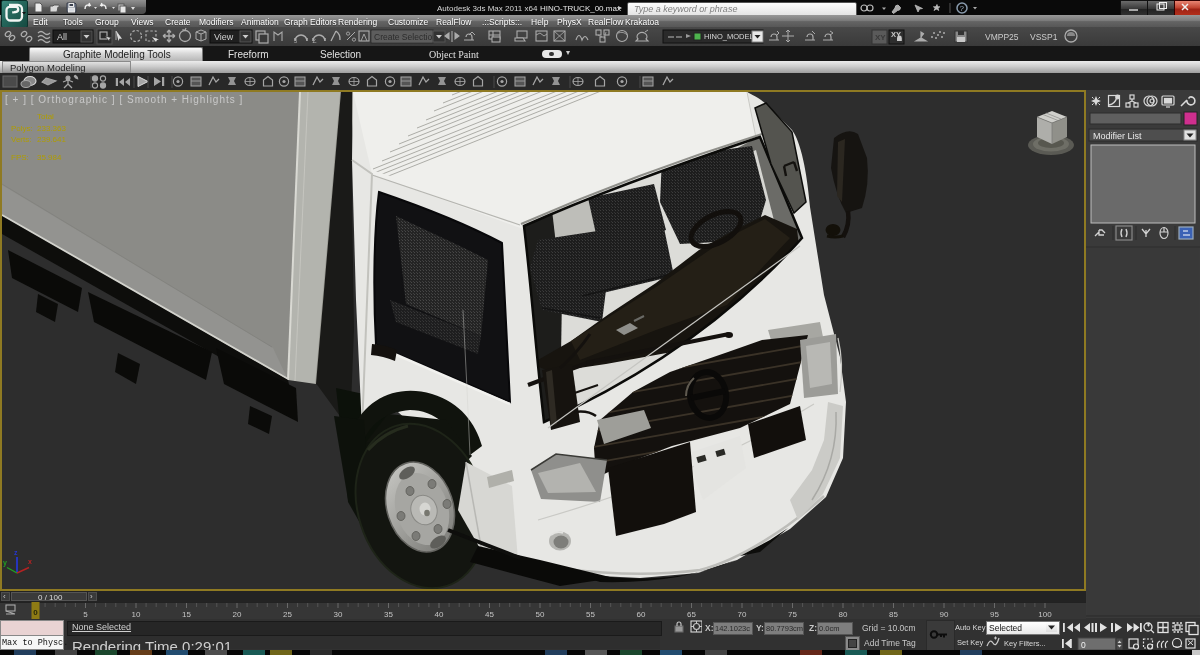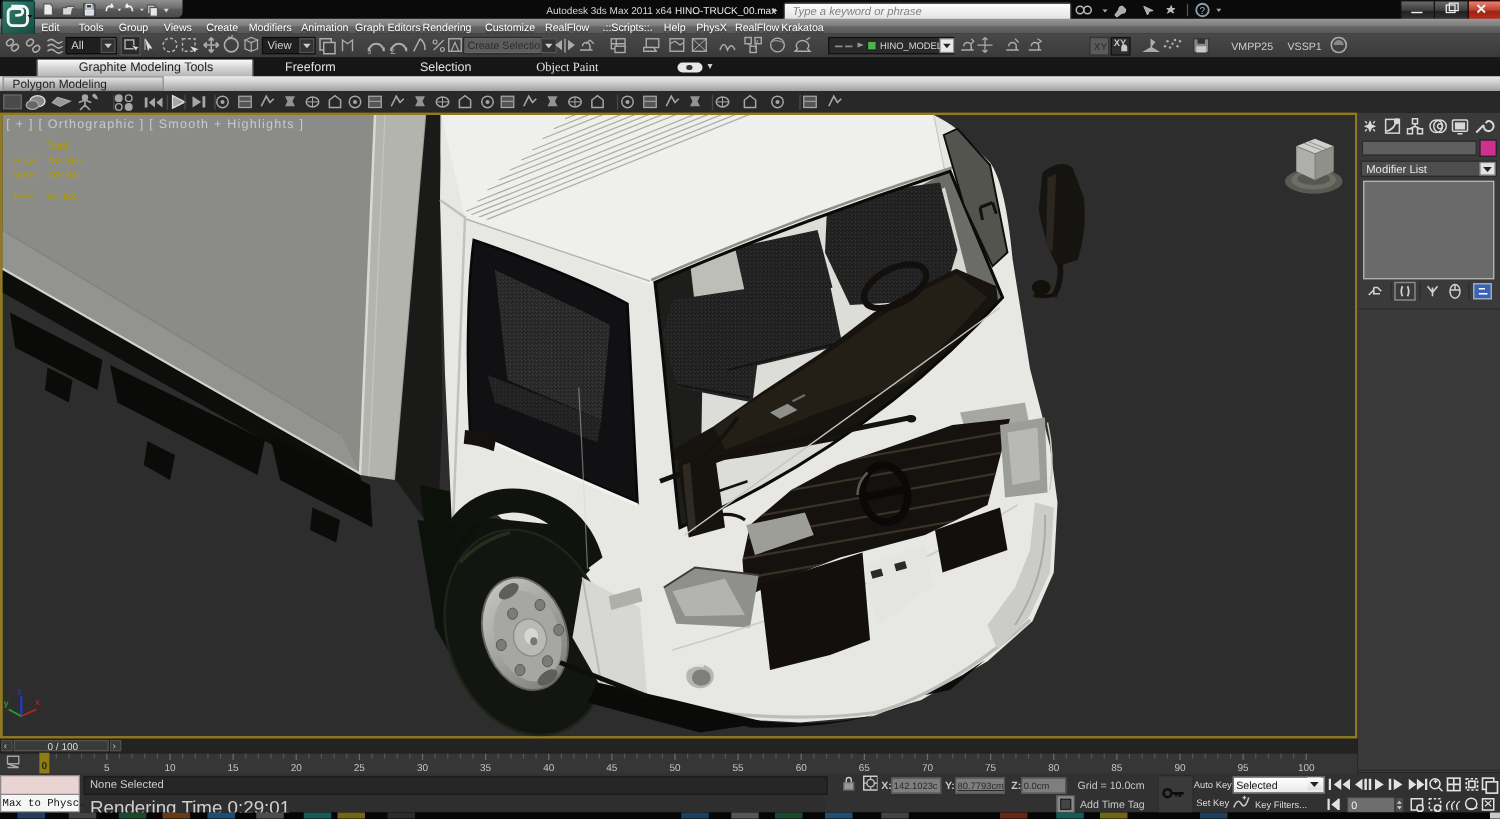--- a/index.html
+++ b/index.html
@@ -193,21 +193,21 @@
     <rect x="957" y="10" width="8" height="5" fill="#c8c8c8"></rect>
 <text x="985" y="13" font-size="8.5" fill="#cccccc">VMPP25</text>
     <text x="1030" y="13" font-size="8.5" fill="#cccccc">VSSP1</text>
 <circle cx="1071" cy="9" r="6" fill="none" stroke="#acacac" stroke-width="1.3"></circle>
     <path d="M1067,9 a4,4 0 0 1 8,0" fill="#888"></path>
 </svg>
 <div class="abs" style="left:0;top:46px;width:1200px;height:15px;background:#161616;"></div>
 <div class="abs" style="left:29px;top:47px;width:172px;height:14px;background:linear-gradient(#fafafa,#d8d8d8 40%,#b2b2b2);border:1px solid #777;border-bottom:none;border-radius:2px 2px 0 0;"></div>
 <div class="t" style="left:63px;top:49px;font-size:10px;color:#1c1c1c;">Graphite Modeling Tools</div>
 <div class="t" style="left:228px;top:49px;font-size:10px;color:#e0e0e0;">Freeform</div>
-<div class="t" style="left:336px;top:49px;font-size:10px;color:#e0e0e0;">Selection</div>
+<div class="t" style="left:320px;top:49px;font-size:10px;color:#e0e0e0;">Selection</div>
 <div class="t" style="left:429px;top:49px;font-size:10px;color:#e0e0e0;font-family:Liberation Serif, serif;">Object Paint</div>
 <div class="abs" style="left:542px;top:50px;width:20px;height:8px;background:#e8e8e8;border-radius:4px;"></div>
 <div class="abs" style="left:549px;top:52px;width:5px;height:4px;background:#333;border-radius:2px;"></div>
 <div class="t" style="left:566px;top:48px;font-size:8px;color:#ccc;">▾</div>
 <div class="abs" style="left:0;top:61px;width:1200px;height:12px;background:linear-gradient(#ececec,#cdcdcd 45%,#9e9e9e);"></div>
 <div class="abs" style="left:2px;top:61px;width:129px;height:12px;background:linear-gradient(#e2e2e2,#c2c2c2 45%,#9a9a9a);border:1px solid #8a8a8a;box-sizing:border-box;"></div>
 <div class="t" style="left:10px;top:62px;font-size:9.5px;color:#1e1e1e;">Polygon Modeling</div>
 <div class="abs" style="left:0;top:73px;width:1200px;height:17px;background:#282828;"></div>
 <svg style="position:absolute;left:0px;top:73px" width="1200" height="17" viewBox="0 0 1200 17">
 <g stroke="#a6a6a6" fill="none" stroke-width="1.1">
@@ -678,38 +678,38 @@
     </g>
 <rect x="31.5" y="0" width="8" height="17" fill="#8f7b14"></rect>
     <text x="35.5" y="13" font-size="8" fill="#2a2a0a" text-anchor="middle" font-weight="bold">0</text>
 </svg>
 <div class="abs" style="left:0;top:619px;width:1200px;height:31px;background:#313131;"></div>
 <div class="abs" style="left:1086px;top:618px;width:114px;height:32px;background:#313131;"></div>
 <div class="abs" style="left:0;top:620px;width:64px;height:16px;background:#e9d3d3;border:1px solid #888;box-sizing:border-box;"></div>
 <div class="abs" style="left:0;top:636px;width:64px;height:14px;background:#f6f6f6;border:1px solid #888;border-top:none;box-sizing:border-box;"></div>
 <div class="t" style="left:2px;top:638px;font-size:8.5px;font-family:'Liberation Mono',monospace;color:#111;text-align:right;">Max to Physc.</div>
 <div class="abs" style="left:67px;top:621px;width:593px;height:13px;background:#262626;border:1px solid #1a1a1a;"></div>
-<div class="t" style="left:72px;top:622px;font-size:9px;color:#cfcfcf;">None Selected</div>
+<div class="t" style="left:72px;top:622px;font-size:9px;color:#cfcfcf;text-decoration:underline;">None Selected</div>
 <div class="abs" style="left:67px;top:636px;width:593px;height:13px;background:#2e2e2e;"></div>
 <div class="t" style="left:72px;top:638px;font-size:15px;color:#cfcfcf;">Rendering Time  0:29:01</div>
 <svg style="position:absolute;left:672px;top:620px" width="30" height="14" viewBox="0 0 30 14">
 <g stroke="#c8c8c8" stroke-width="1.1" fill="none">
       <rect x="3" y="6" width="8" height="6" fill="#999" stroke="#666"></rect>
       <path d="M5,6 v-2 a2,2 0 0 1 4,0 v2"></path>
 <rect x="19" y="1" width="11" height="11" stroke="#d8d8d8"></rect>
       <circle cx="24.5" cy="6.5" r="3"></circle>
       <path d="M24.5,1 v2 M24.5,10 v2 M19,6.5 h2 M28,6.5 h2" stroke-width="1"></path>
     </g>
 </svg>
 <div class="t" style="left:705px;top:623px;font-size:8.5px;color:#c8c8c8;font-weight:bold;">X:</div>
 <div class="abs" style="left:713px;top:622px;width:38px;height:11px;background:#7e7e7e;border:1px solid #555;"></div>
 <div class="t" style="left:715px;top:624px;font-size:7.5px;color:#2a2a2a;">142.1023c</div>
 <div class="t" style="left:756px;top:623px;font-size:8.5px;color:#c8c8c8;font-weight:bold;">Y:</div>
 <div class="abs" style="left:764px;top:622px;width:38px;height:11px;background:#7e7e7e;border:1px solid #555;"></div>
-<div class="t" style="left:766px;top:624px;font-size:7.5px;color:#2a2a2a;text-decoration:underline;">80.7793cm</div>
+<div class="t" style="left:766px;top:624px;font-size:7.5px;color:#2a2a2a;">80.7793cm</div>
 <div class="t" style="left:809px;top:623px;font-size:8.5px;color:#c8c8c8;font-weight:bold;">Z:</div>
 <div class="abs" style="left:817px;top:622px;width:34px;height:11px;background:#7e7e7e;border:1px solid #555;"></div>
 <div class="t" style="left:819px;top:624px;font-size:7.5px;color:#2a2a2a;">0.0cm</div>
 <div class="t" style="left:862px;top:623px;font-size:8.5px;color:#c8c8c8;">Grid = 10.0cm</div>
 <div class="t" style="left:864px;top:638px;font-size:8.5px;color:#c8c8c8;">Add Time Tag</div>
 <div class="abs" style="left:845px;top:636px;width:13px;height:13px;background:#8a8a8a;border:1px solid #555;"></div>
 <div class="abs" style="left:848px;top:639px;width:7px;height:7px;background:#444;border:1px solid #222;"></div>
 <div class="abs" style="left:926px;top:620px;width:27px;height:29px;background:#3a3a3a;border:1px solid #2a2a2a;"></div>
 <svg style="position:absolute;left:926px;top:620px" width="27" height="29" viewBox="0 0 27 29">
 <g stroke="#0c0c0c" stroke-width="2" fill="none">

